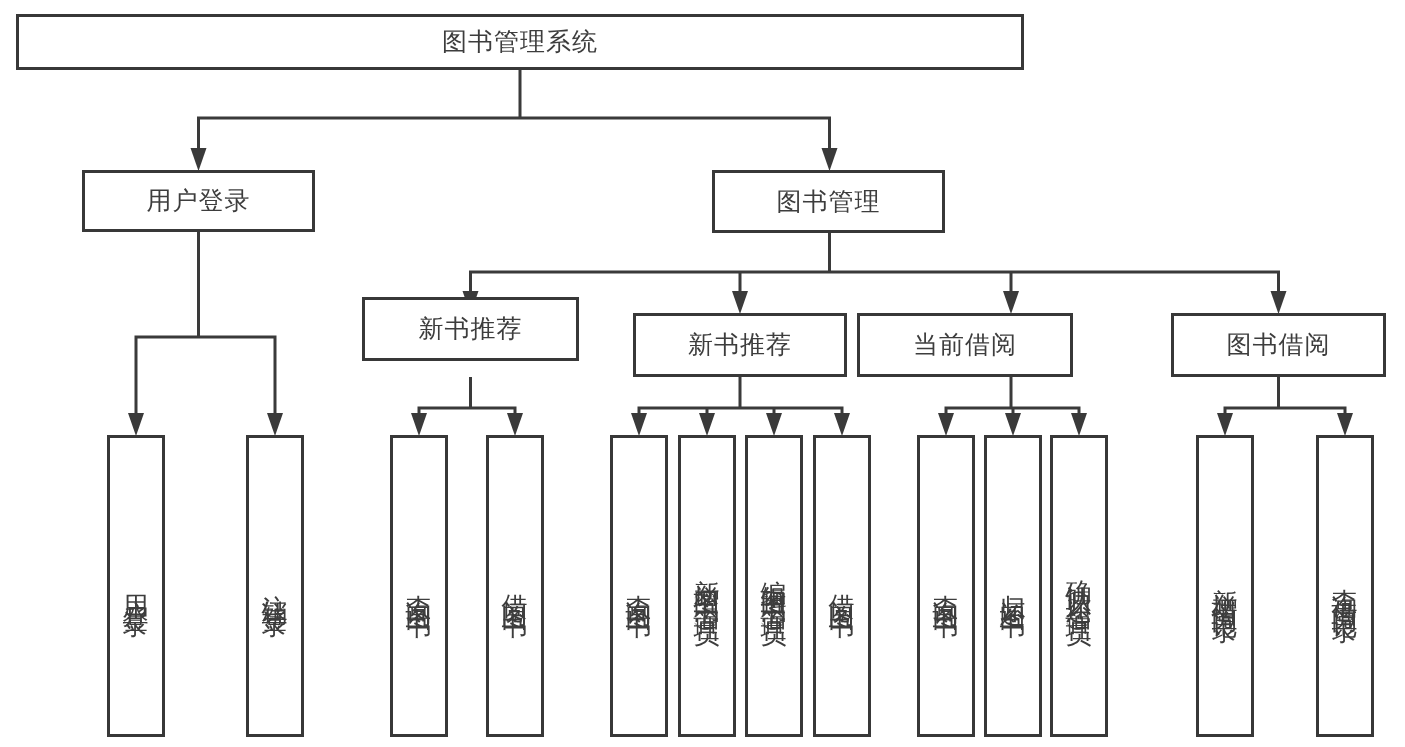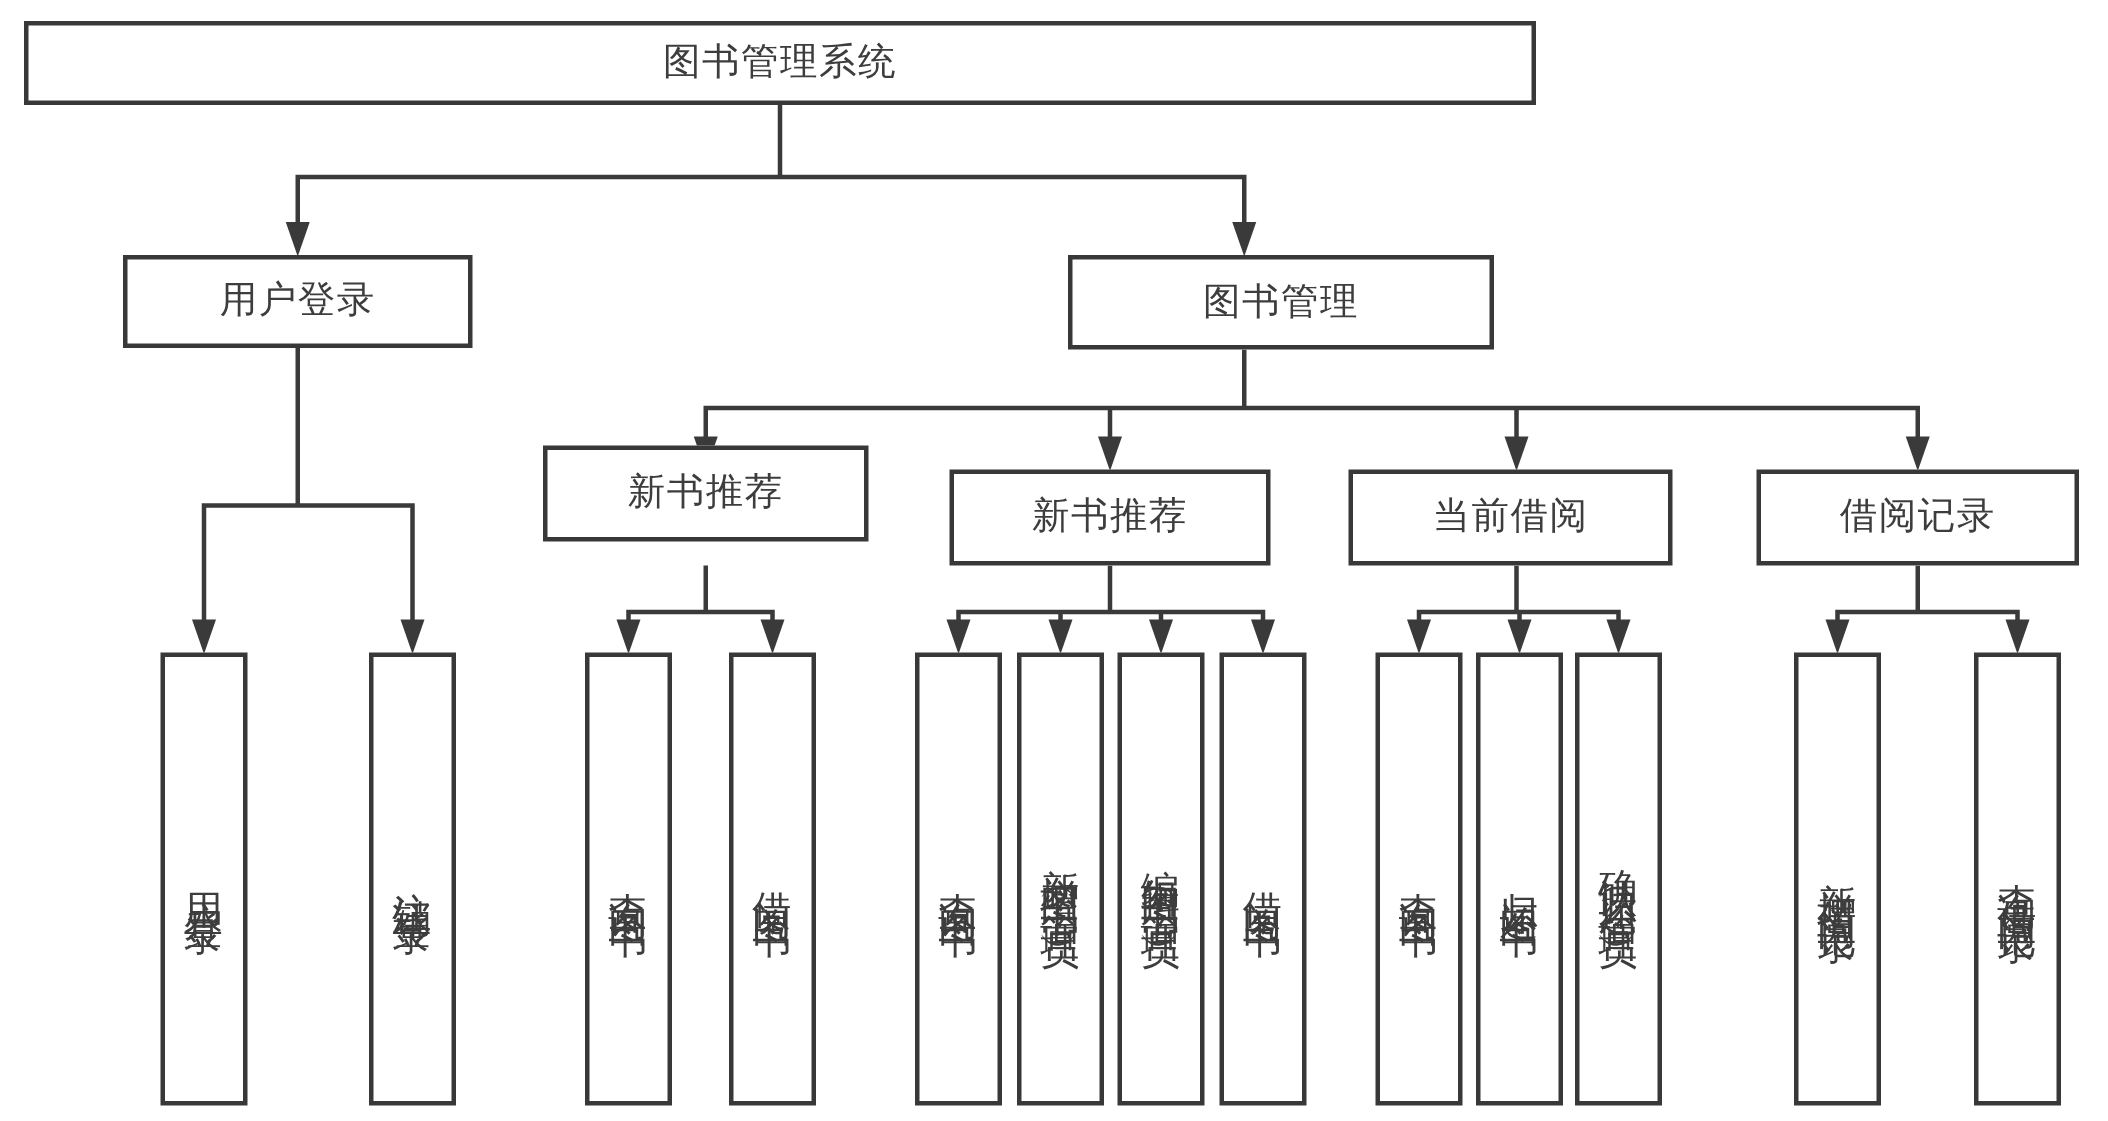--- a/index.html
+++ b/index.html
@@ -74,34 +74,34 @@
       <polygon points="1337,413 1353,413 1345,436" fill="#3a3a3a"></polygon>
       <path d="M 1278.5 377 L 1278.5 408 M 1223.5 408 L 1346.5 408 M 1225 408 L 1225 417 M 1345 408 L 1345 417" stroke="#3a3a3a" stroke-width="3" fill="none"></path>
     </svg>
   <div id="nodes">
       <div class="node h" style="left: 16px; top: 14px; width: 1008px; height: 56px; border-color: rgb(56, 56, 56); color: rgb(61, 61, 61);">
         <span class="lbl">图书管理系统</span>
       </div>
       <div class="node h" style="left: 82px; top: 170px; width: 233px; height: 62px; border-color: rgb(56, 56, 56); color: rgb(61, 61, 61);">
         <span class="lbl">用户登录</span>
       </div>
-      <div class="node h" style="left: 712px; top: 170px; width: 284px; height: 63px; border-color: rgb(56, 56, 56); color: rgb(61, 61, 61);">
+      <div class="node h" style="left: 712px; top: 170px; width: 233px; height: 63px; border-color: rgb(56, 56, 56); color: rgb(61, 61, 61);">
         <span class="lbl">图书管理</span>
       </div>
       <div class="node h" style="left: 362px; top: 297px; width: 217px; height: 64px; border-color: rgb(56, 56, 56); color: rgb(61, 61, 61);">
         <span class="lbl">新书推荐</span>
       </div>
       <div class="node h" style="left: 633px; top: 313px; width: 214px; height: 64px; border-color: rgb(56, 56, 56); color: rgb(61, 61, 61);">
         <span class="lbl">新书推荐</span>
       </div>
-      <div class="node h" style="left: 899px; top: 313px; width: 216px; height: 64px; border-color: rgb(56, 56, 56); color: rgb(61, 61, 61);">
+      <div class="node h" style="left: 857px; top: 313px; width: 216px; height: 64px; border-color: rgb(56, 56, 56); color: rgb(61, 61, 61);">
         <span class="lbl">当前借阅</span>
       </div>
       <div class="node h" style="left: 1171px; top: 313px; width: 215px; height: 64px; border-color: rgb(56, 56, 56); color: rgb(61, 61, 61);">
-        <span class="lbl">借阅记录</span>
+        <span class="lbl">图书借阅</span>
       </div>
       <div class="node v" style="left: 107px; top: 435px; width: 58px; height: 302px; border-color: rgb(56, 56, 56); color: rgb(61, 61, 61);">
         <span class="lbl">用户登录</span>
       </div>
       <div class="node v" style="left: 246px; top: 435px; width: 58px; height: 302px; border-color: rgb(56, 56, 56); color: rgb(61, 61, 61);">
         <span class="lbl">注销登录</span>
       </div>
       <div class="node v" style="left: 390px; top: 435px; width: 58px; height: 302px; border-color: rgb(56, 56, 56); color: rgb(61, 61, 61);">
         <span class="lbl">查询图书</span>
       </div>

